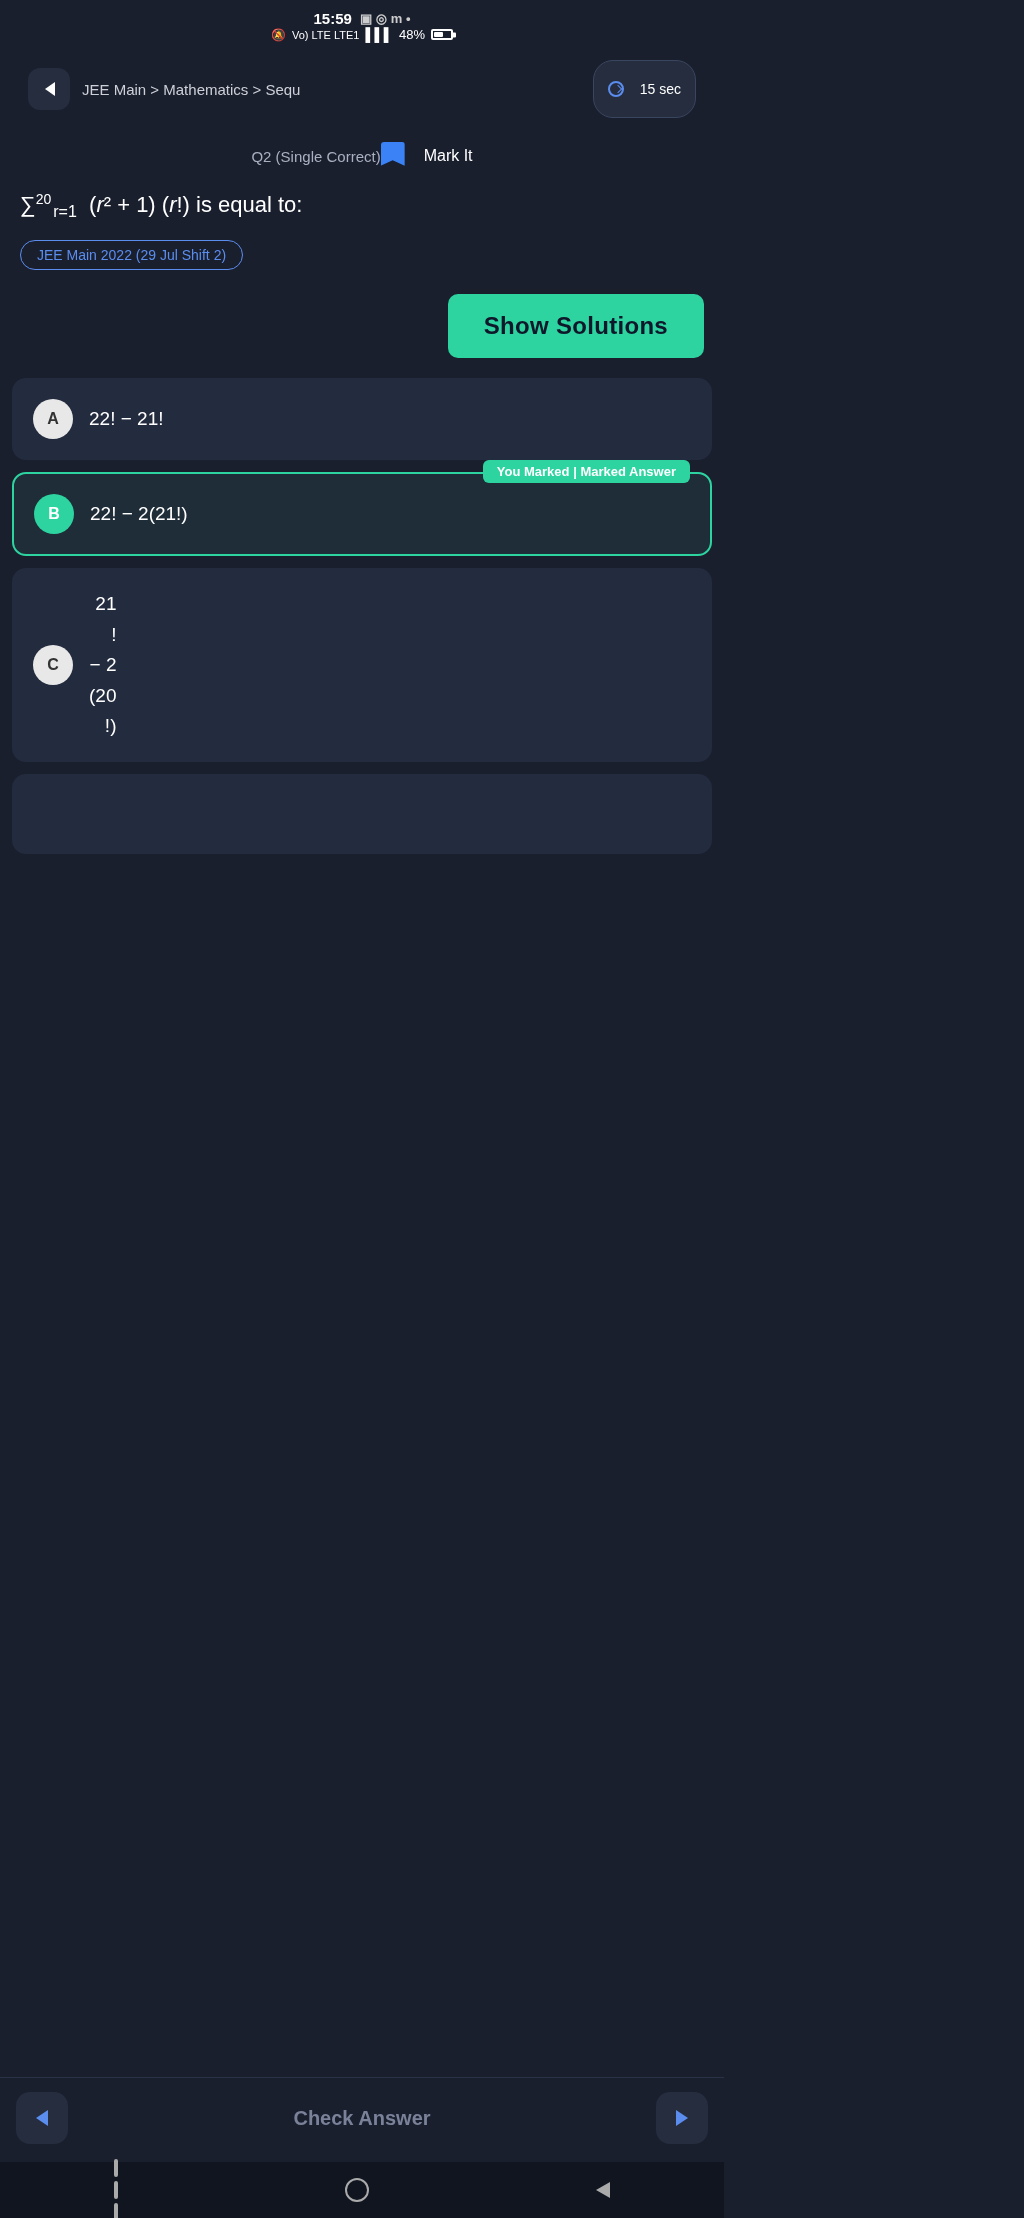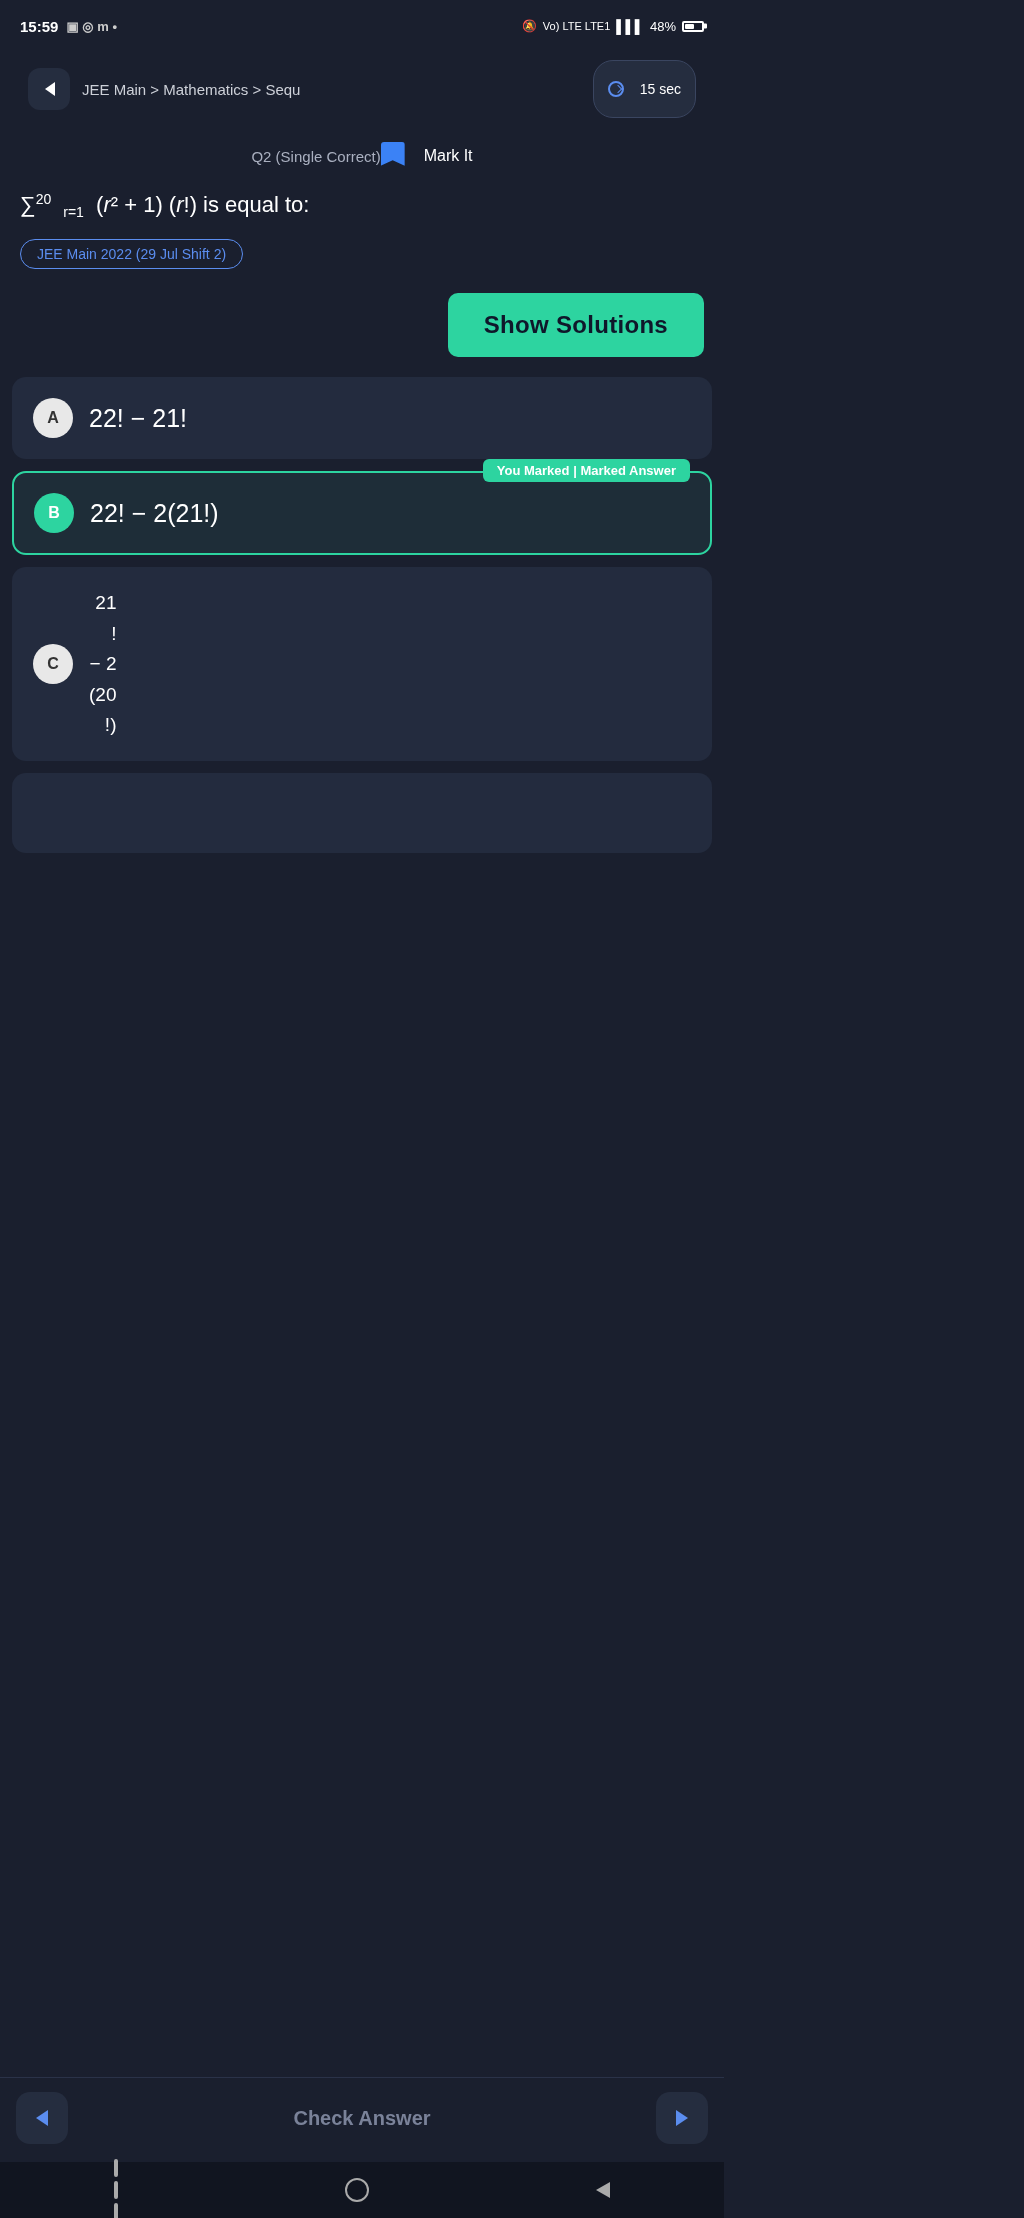--- a/index.html
+++ b/index.html
@@ -11,25 +11,26 @@
       background: #1a1f2e;
       font-family: 'Segoe UI', Arial, sans-serif;
       color: #ffffff;
       position: relative;
       overflow-x: hidden;
     }
 
     
     .status-bar {
       display: flex;
-      justify-content: space-between;
+      justify-content: center;
       align-items: center;
       padding: 10px 20px 8px 20px;
       background: #1a1f2e;
       height: 50px;
+      flex-direction: column;
     }
     .status-left {
       font-size: 15px;
       font-weight: 600;
       color: #fff;
       display: flex;
       align-items: center;
       gap: 8px;
     }
     .status-right {
@@ -244,21 +245,21 @@
     .option-badge.neutral {
       background: #e8e8e8;
       color: #333;
     }
     .option-badge.green {
       background: #2dd4a0;
       color: #fff;
     }
 
     .option-text {
-      font-size: 25px;
+      font-size: 19px;
       color: #fff;
     }
 
     .correct-label {
       position: absolute;
       top: -14px;
       right: 20px;
       background: #2dd4a0;
       color: #fff;
       font-size: 13px;
@@ -394,21 +395,21 @@
 <div class="question-header">
   <span class="question-type">Q2 (Single Correct)</span>
   <div class="mark-it-btn">
     <div class="bookmark-icon"></div>
     <span class="mark-it-label">Mark It</span>
   </div>
 </div>
 
 <div class="question-body">
   <span>
-    ∑<sup style="font-size:14px;">20</sup><sub style="font-size:14px; margin-left:12px;">r=1</sub>
+    ∑<sup style="font-size:14px;">20</sup><sub style="font-size:16px; margin-left:2px;">r=1</sub>
     &nbsp;(<i>r</i>² + 1) (<i>r</i>!) is equal to:
   </span>
 </div>
 
 <div class="tag-row">
   <span class="exam-tag">JEE Main 2022 (29 Jul Shift 2)</span>
 </div>
 
 <div class="solutions-row">
   <button class="show-solutions-btn">Show Solutions</button>

